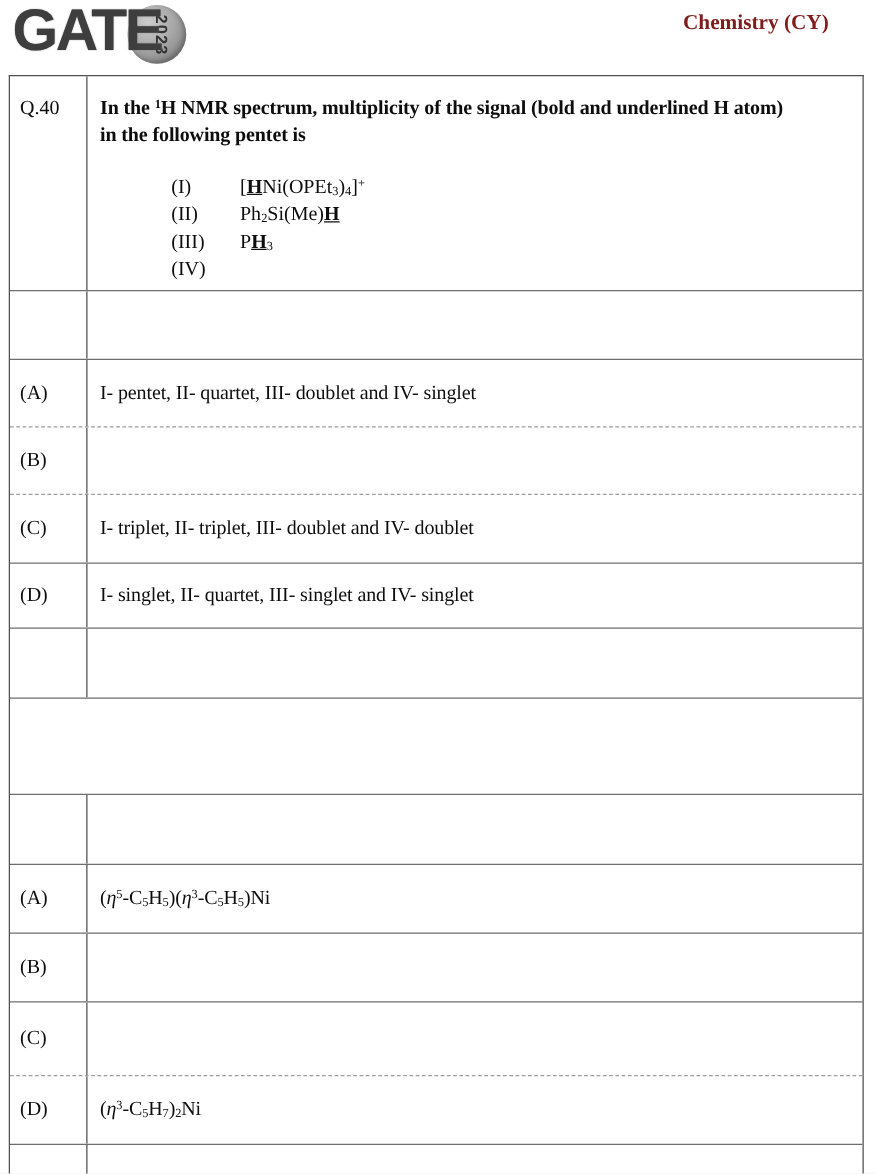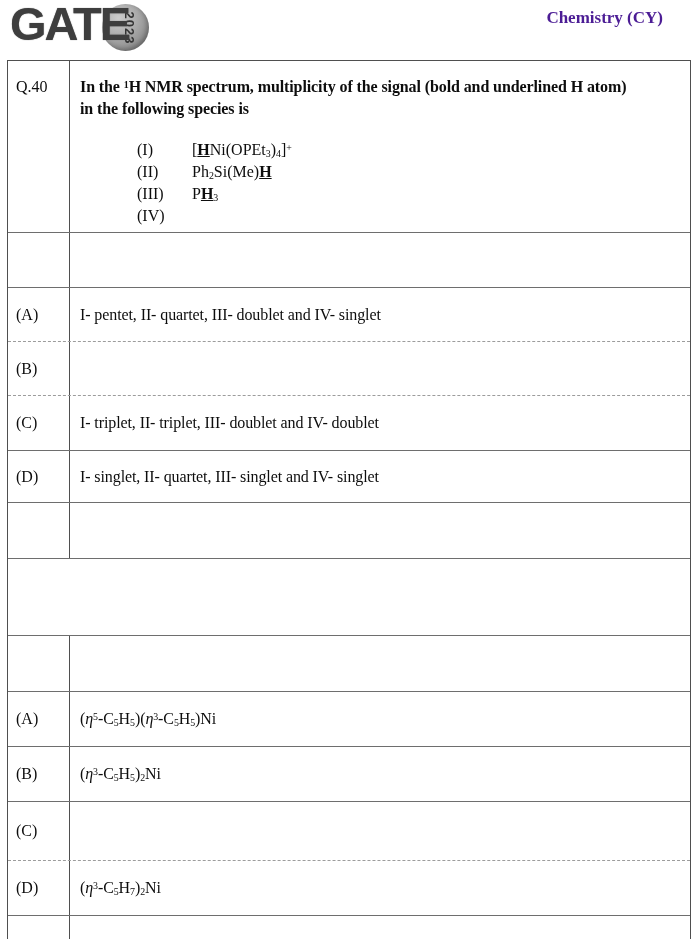--- a/index.html
+++ b/index.html
@@ -26,21 +26,21 @@
     white-space:nowrap;
   }
   .logo-text {
     position:absolute; left:0; top:-4px; z-index:1;
     font-family:"Liberation Sans","DejaVu Sans",sans-serif;
     font-weight:800; font-size:47px; line-height:52px; letter-spacing:-2px;
     color:#3e3e3e; text-shadow:0 0 1px #6a6a6a;
   }
   .subject {
     position:absolute; top:8px; right:37px;
-    font-weight:bold; font-size:17px; color:#4c1d95;
+    font-weight:bold; font-size:17px; color:#7f1d1d;
   }
 
   
   .qtable {
     position:absolute; left:7px; top:60px; width:684px; height:879px;
     border:1px solid #4f4f4f; border-bottom:none; background:#fff;
   }
   .row { display:flex; width:100%; overflow:hidden; border-bottom:1px solid #6e6e6e; }
   .row.dashed { border-bottom:1px dashed #9c9c9c; }
   .row.noline { border-bottom:none; }
@@ -82,21 +82,21 @@
   <div class="subject">Chemistry (CY)</div>
 
   <div class="qtable">
 
     <div class="row qrow" style="height:172px">
       <div class="c1">
         <span>Q.40</span>
       </div>
       <div class="c2">
         <div class="qtext">In the <sup>1</sup>H NMR spectrum, multiplicity of the signal (bold and underlined H atom)</div>
-        <div class="qtext">in the following species is</div>
+        <div class="qtext">in the following pentet is</div>
         <div class="itemlist">
           <div class="item">
             <span class="ilabel">(I)</span>
             <span class="iformula">[<b class="bu">H</b>Ni(OPEt<sub>3</sub>)<sub>4</sub>]<sup>+</sup></span>
           </div>
           <div class="item">
             <span class="ilabel">(II)</span>
             <span class="iformula">Ph<sub>2</sub>Si(Me)<b class="bu">H</b></span>
           </div>
           <div class="item">
@@ -163,23 +163,20 @@
         <span>(A)</span>
       </div>
       <div class="c2">
         <span>(<i class="greek">η</i><sup>5</sup>-C<sub>5</sub>H<sub>5</sub>)(<i class="greek">η</i><sup>3</sup>-C<sub>5</sub>H<sub>5</sub>)Ni</span>
       </div>
     </div>
     <div class="row opt" style="height:55px">
       <div class="c1">
         <span>(B)</span>
       </div>
-      <div class="c2">
-        <span>(<i class="greek">η</i><sup>3</sup>-C<sub>5</sub>H<sub>5</sub>)<sub>2</sub>Ni</span>
-      </div>
     </div>
     <div class="row opt dashed" style="height:59px">
       <div class="c1">
         <span>(C)</span>
       </div>
     </div>
     <div class="row opt" style="height:55px">
       <div class="c1">
         <span>(D)</span>
       </div>

